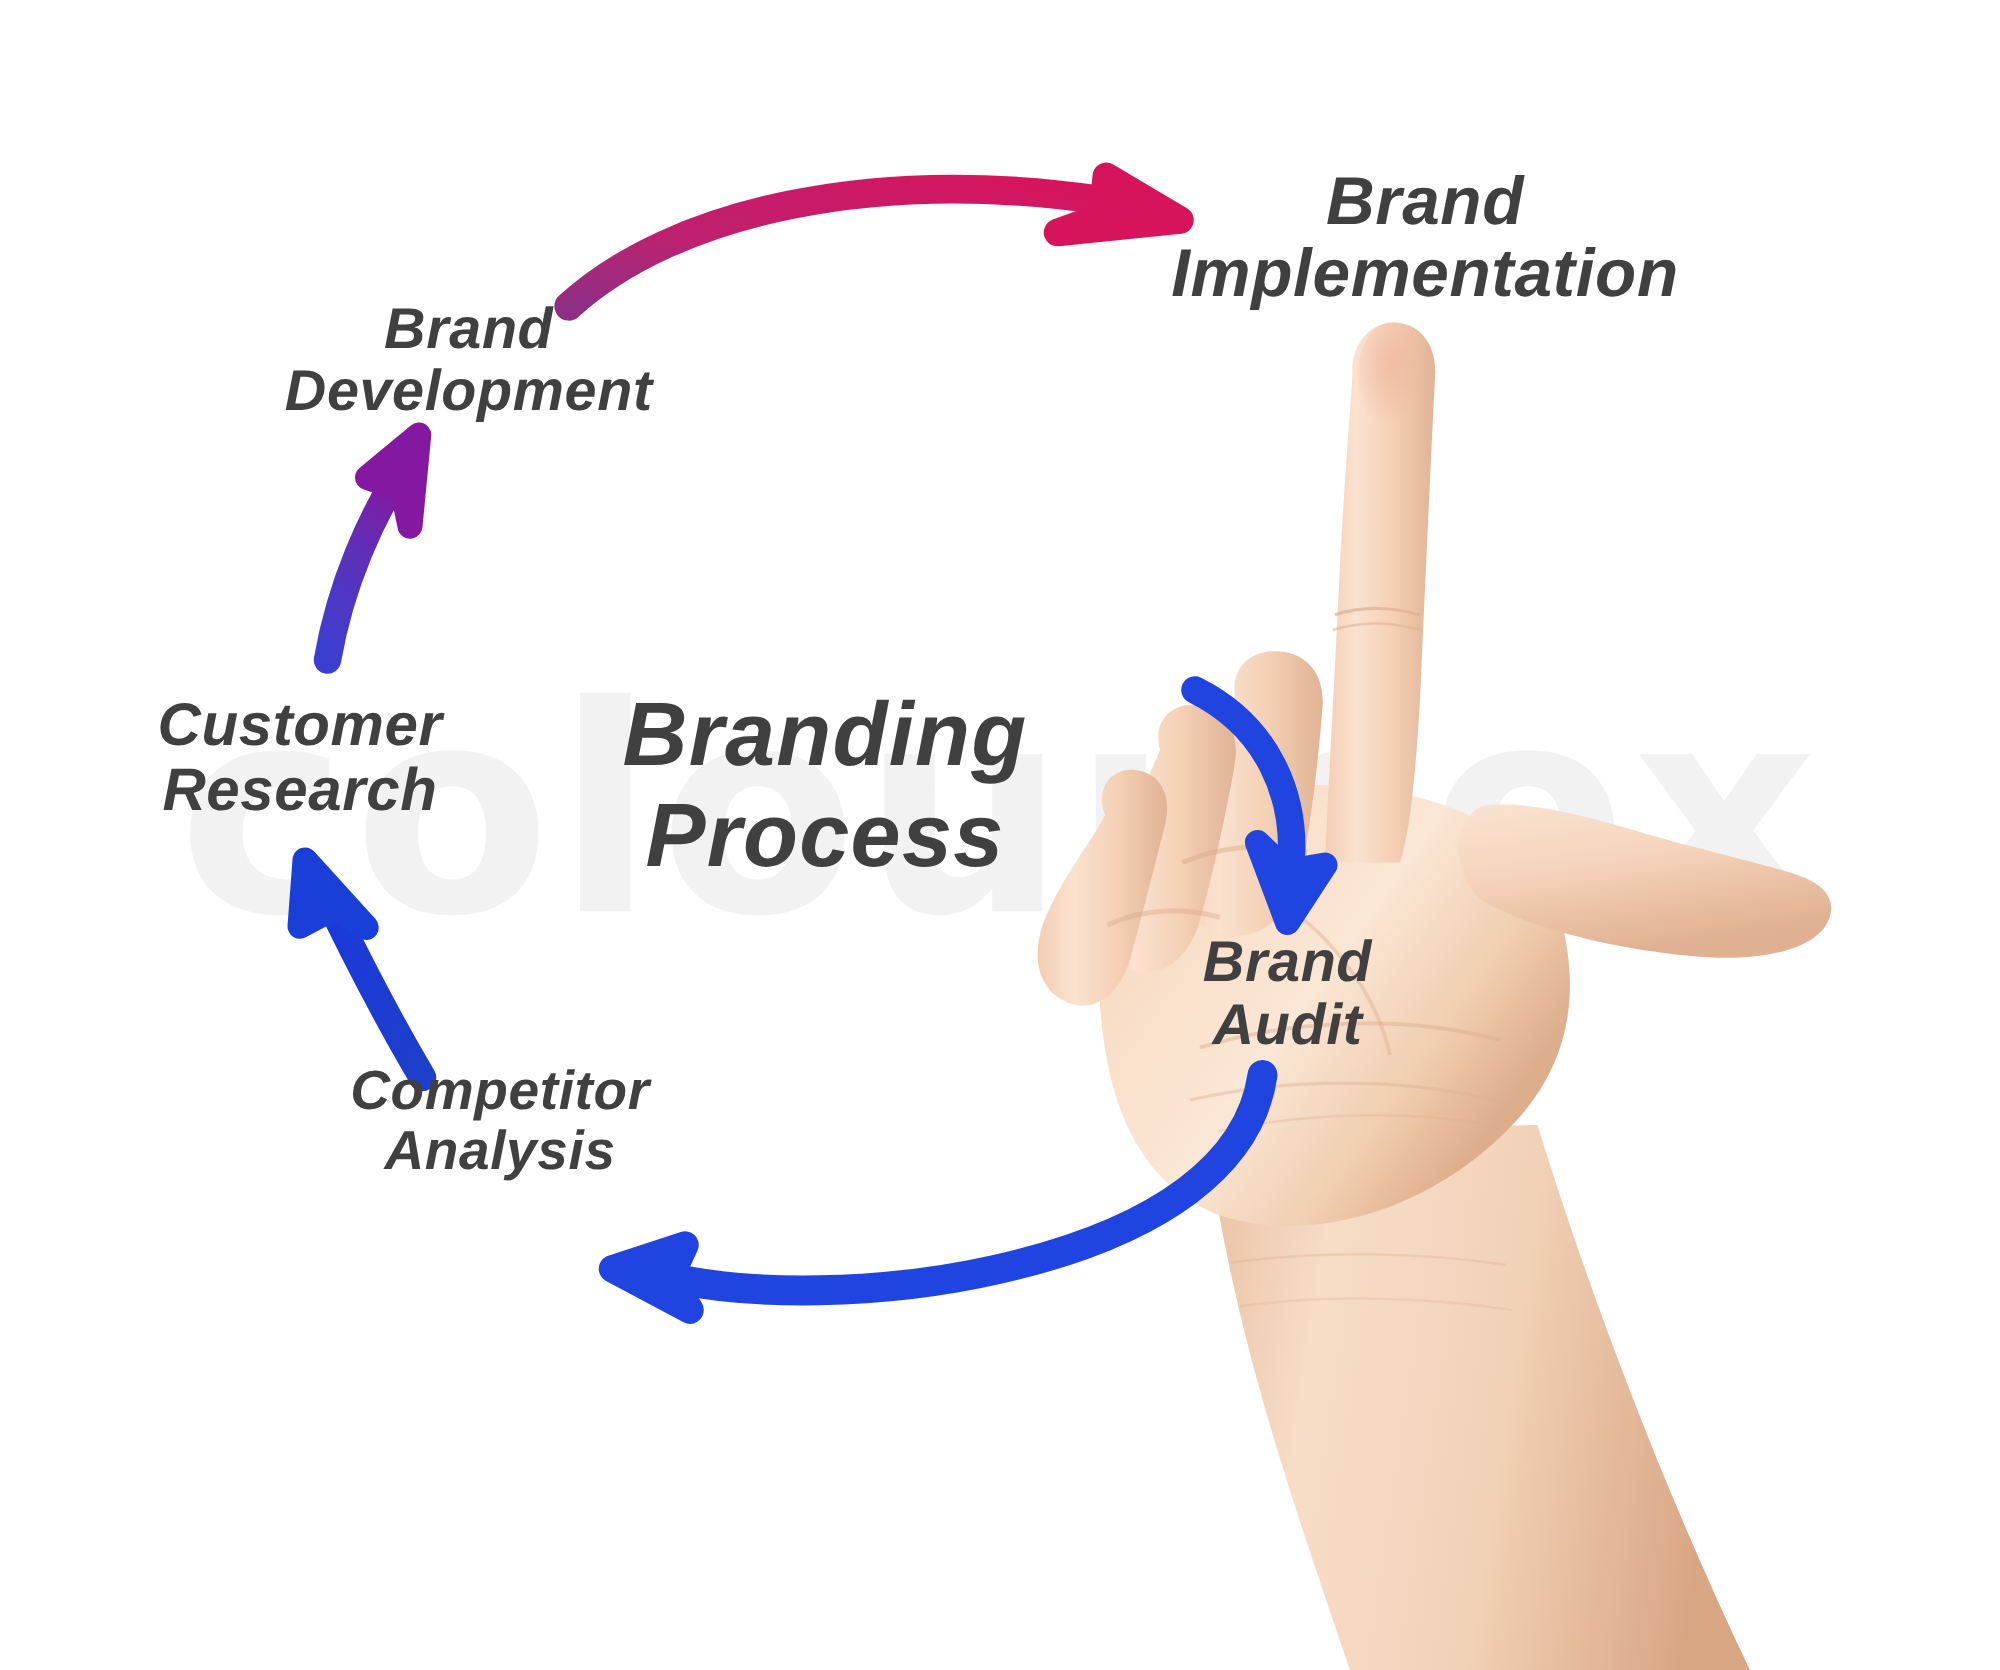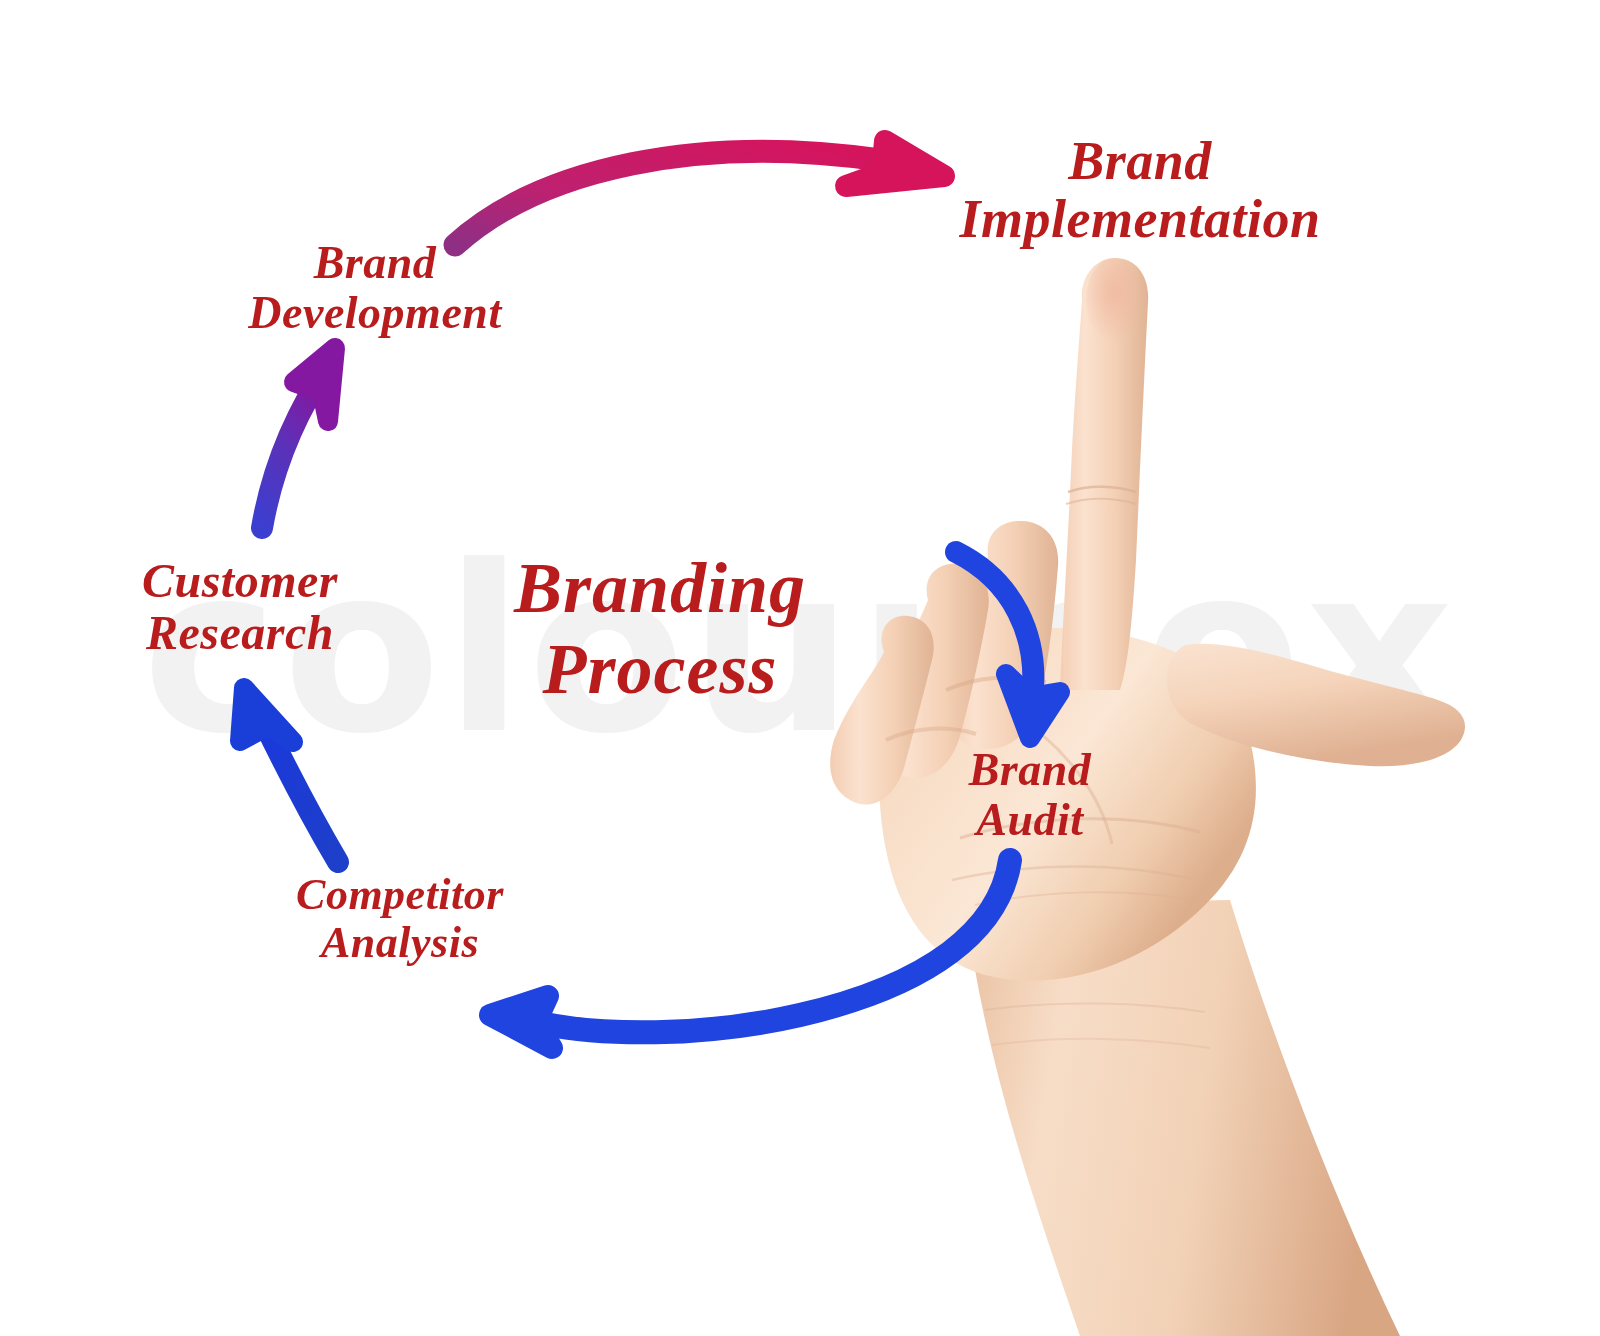--- a/index.html
+++ b/index.html
@@ -47,22 +47,22 @@
     position: absolute;
     left: 0; top: 0;
     width: 1600px; height: 1336px;
     z-index: 3;
     pointer-events: none;
   }
   
   .label {
     position: absolute;
     z-index: 4;
-    color: #b91c1c;
-    font-family: Liberation Serif, serif;
+    color: #404040;
+    font-family: Liberation Sans, sans-serif;
     font-style: italic;
     font-weight: 700;
     line-height: 1.08;
     text-align: center;
     white-space: pre-line;
     letter-spacing: 0.5px;
   }
   .label.center-title {
     font-size: 72px;
     letter-spacing: 1px;
@@ -78,21 +78,21 @@
     left: 175px; top: 238px;
     width: 400px;
     font-size: 46px;
   }
   #lbl-customer-research {
     left: 95px; top: 555px;
     width: 290px;
     font-size: 48px;
   }
   #lbl-competitor-analysis {
-    left: 250px; top: 871px;
+    left: 250px; top: 849px;
     width: 300px;
     font-size: 44px;
   }
   #lbl-starting-brand-rolling {
     left: 680px; top: 405px;
     width: 450px;
     font-size: 44px;
   }
   #lbl-brand-audit {
     left: 920px; top: 745px;

